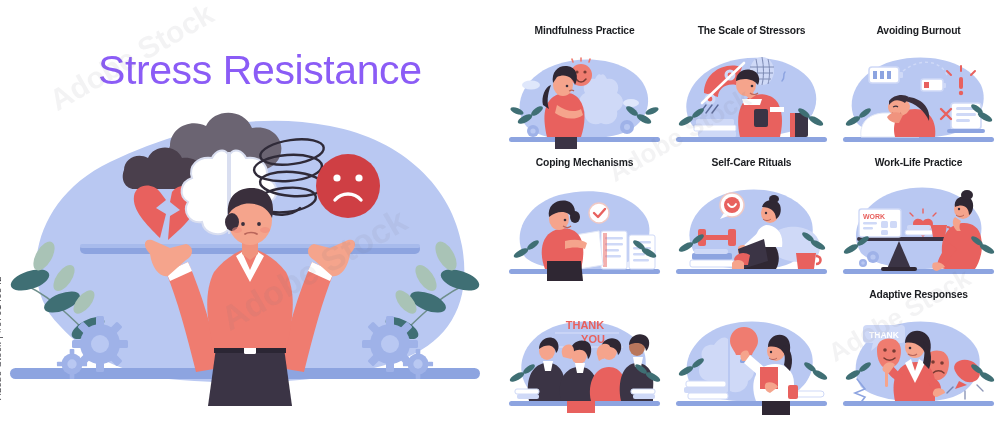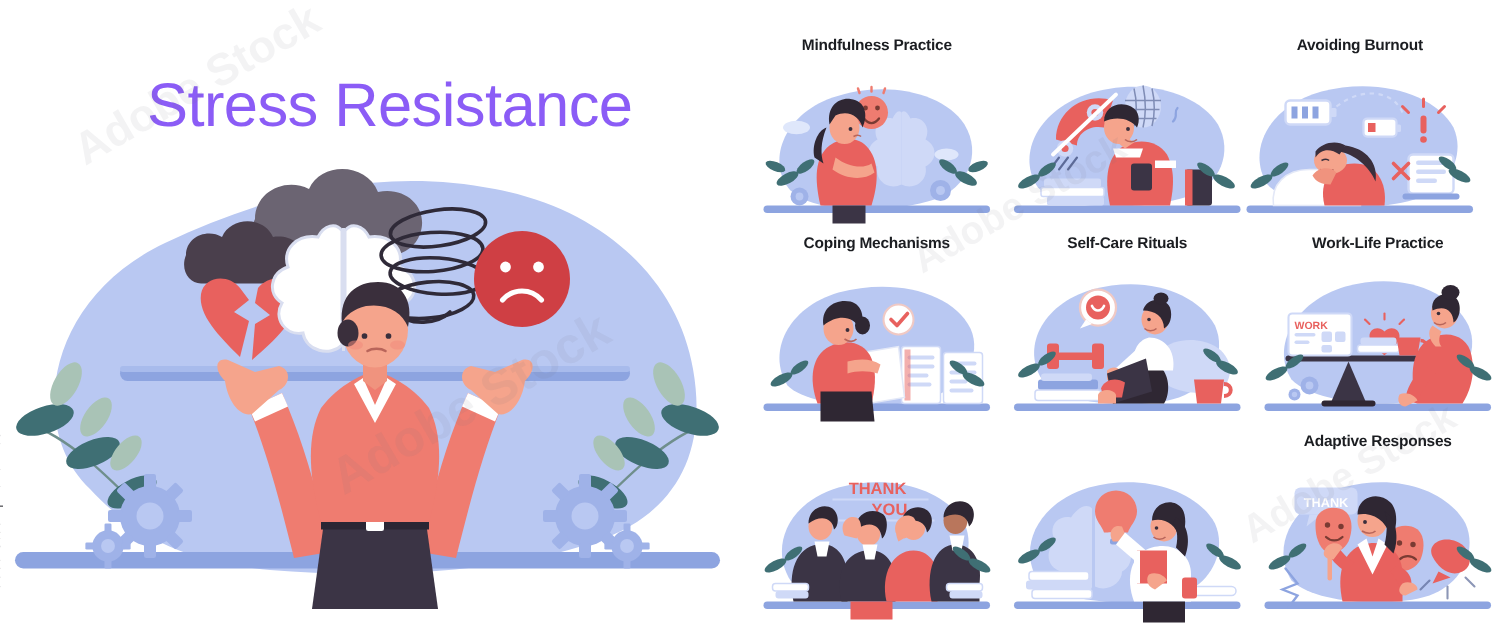--- a/index.html
+++ b/index.html
@@ -255,20 +255,21 @@
         <g fill="#9fb2e8">
           <circle cx="30" cy="90" r="6"></circle>
             <circle cx="30" cy="90" r="2.6" fill="#b9c8f2"></circle>
           <circle cx="124" cy="86" r="7"></circle>
             <circle cx="124" cy="86" r="3" fill="#b9c8f2"></circle>
         </g>
       </svg>
     </div>
 
     <div class="cell" style="left:167px;top:25px">
+      <div class="cell-title">The Scale of Stressors</div>
       <svg class="cell-art" viewBox="0 0 163 112">
         <path d="M22 84 C8 64 20 34 54 22 C90 10 128 20 142 42 C152 60 144 82 122 90 C98 98 40 102 22 84 Z" fill="#b9c8f2"></path>
         <rect x="6" y="96" width="151" height="5" rx="2.5" fill="#8da4e0"></rect>
         <g>
           <path d="M34 52 C34 32 54 20 72 26 L66 44 C56 42 48 48 48 56 Z" fill="#e8615e"></path>
           <circle cx="40" cy="58" r="5.5" fill="#cfd9f7"></circle>
             <circle cx="40" cy="58" r="2.4" fill="#e8615e"></circle>
           <circle cx="60" cy="34" r="5.5" fill="#cfd9f7"></circle>
             <circle cx="60" cy="34" r="2.4" fill="#e8615e"></circle>
           <line x1="32" y1="62" x2="74" y2="22" stroke="#ffffff" stroke-width="2.6" stroke-linecap="round"></line>
@@ -306,21 +307,21 @@
         </g>
         <g fill="#3f6f74">
           <ellipse cx="16" cy="80" rx="8" ry="3.2" transform="rotate(-28 16 80)"></ellipse>
           <ellipse cx="28" cy="72" rx="7" ry="2.8" transform="rotate(-36 28 72)"></ellipse>
           <ellipse cx="146" cy="80" rx="8" ry="3.2" transform="rotate(28 146 80)"></ellipse>
           <ellipse cx="134" cy="72" rx="7" ry="2.8" transform="rotate(36 134 72)"></ellipse>
         </g>
       </svg>
     </div>
 
-    <div class="cell" style="left:322px;top:25px">
+    <div class="cell" style="left:334px;top:25px">
       <div class="cell-title">Avoiding Burnout</div>
       <svg class="cell-art" viewBox="0 0 163 112">
         <path d="M20 82 C6 60 20 30 56 20 C94 10 132 22 144 44 C152 62 142 84 118 92 C92 100 36 100 20 82 Z" fill="#b9c8f2"></path>
         <rect x="6" y="96" width="151" height="5" rx="2.5" fill="#8da4e0"></rect>
         <g>
           <rect x="32" y="26" width="30" height="16" rx="3" fill="#ffffff" stroke="#cfd9f7" stroke-width="1.6"></rect>
           <rect x="62" y="31" width="4" height="6" rx="1" fill="#cfd9f7"></rect>
           <g fill="#8da4e0">
               <rect x="36" y="30" width="4" height="8"></rect>
               <rect x="43" y="30" width="4" height="8"></rect>

